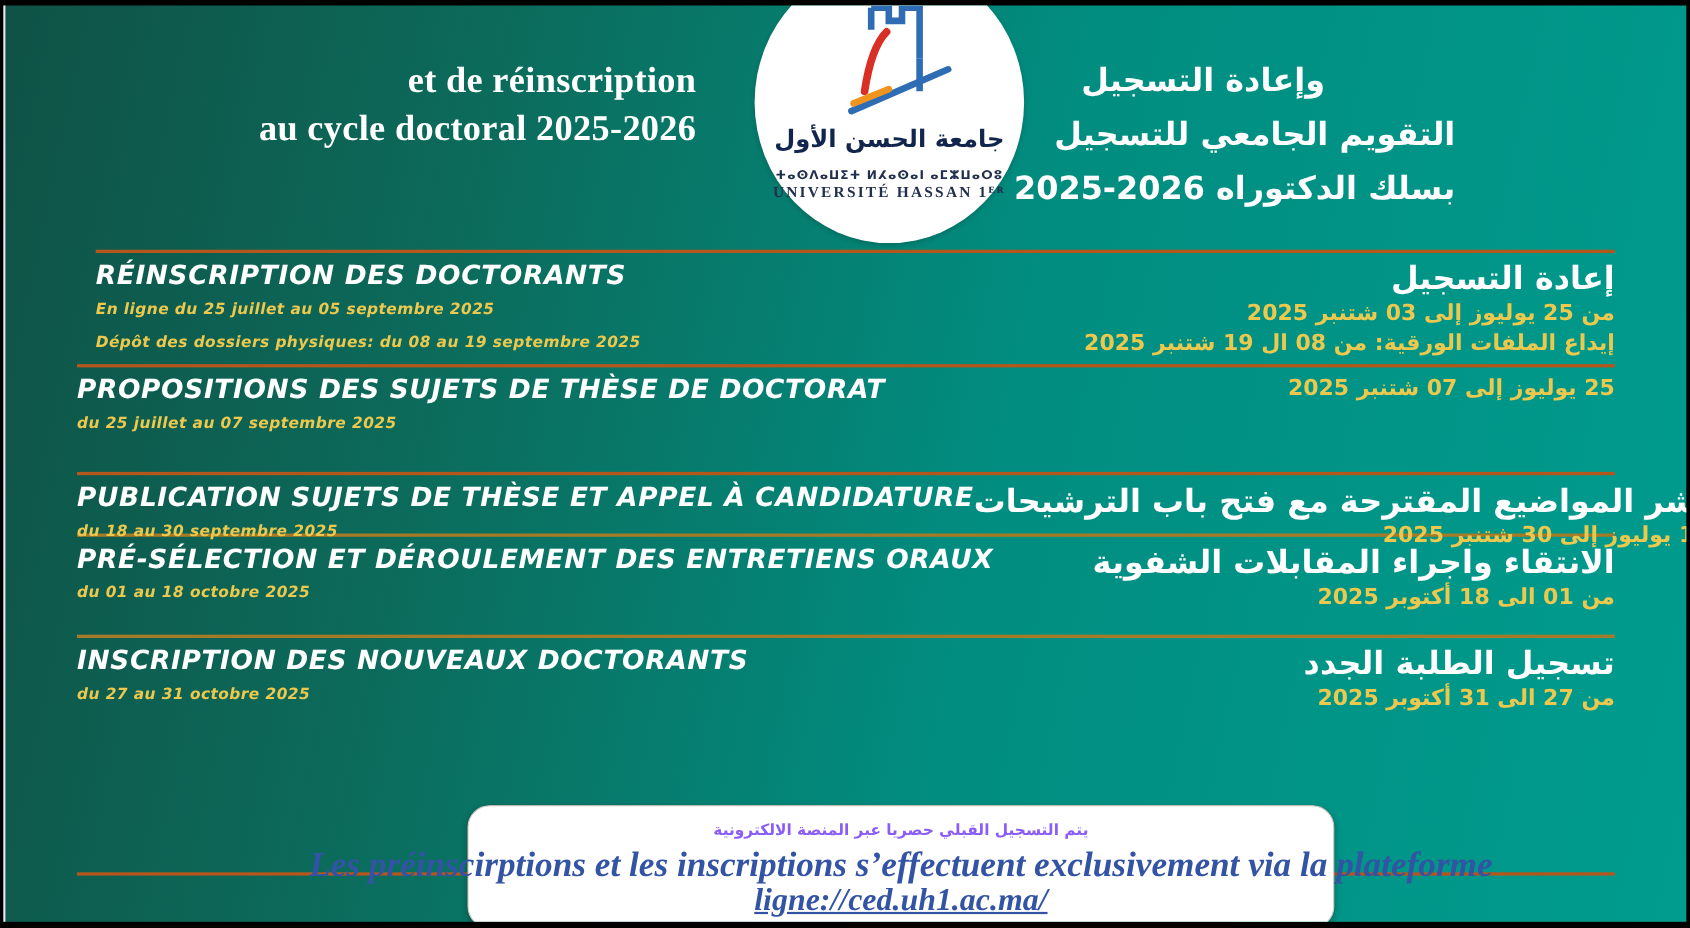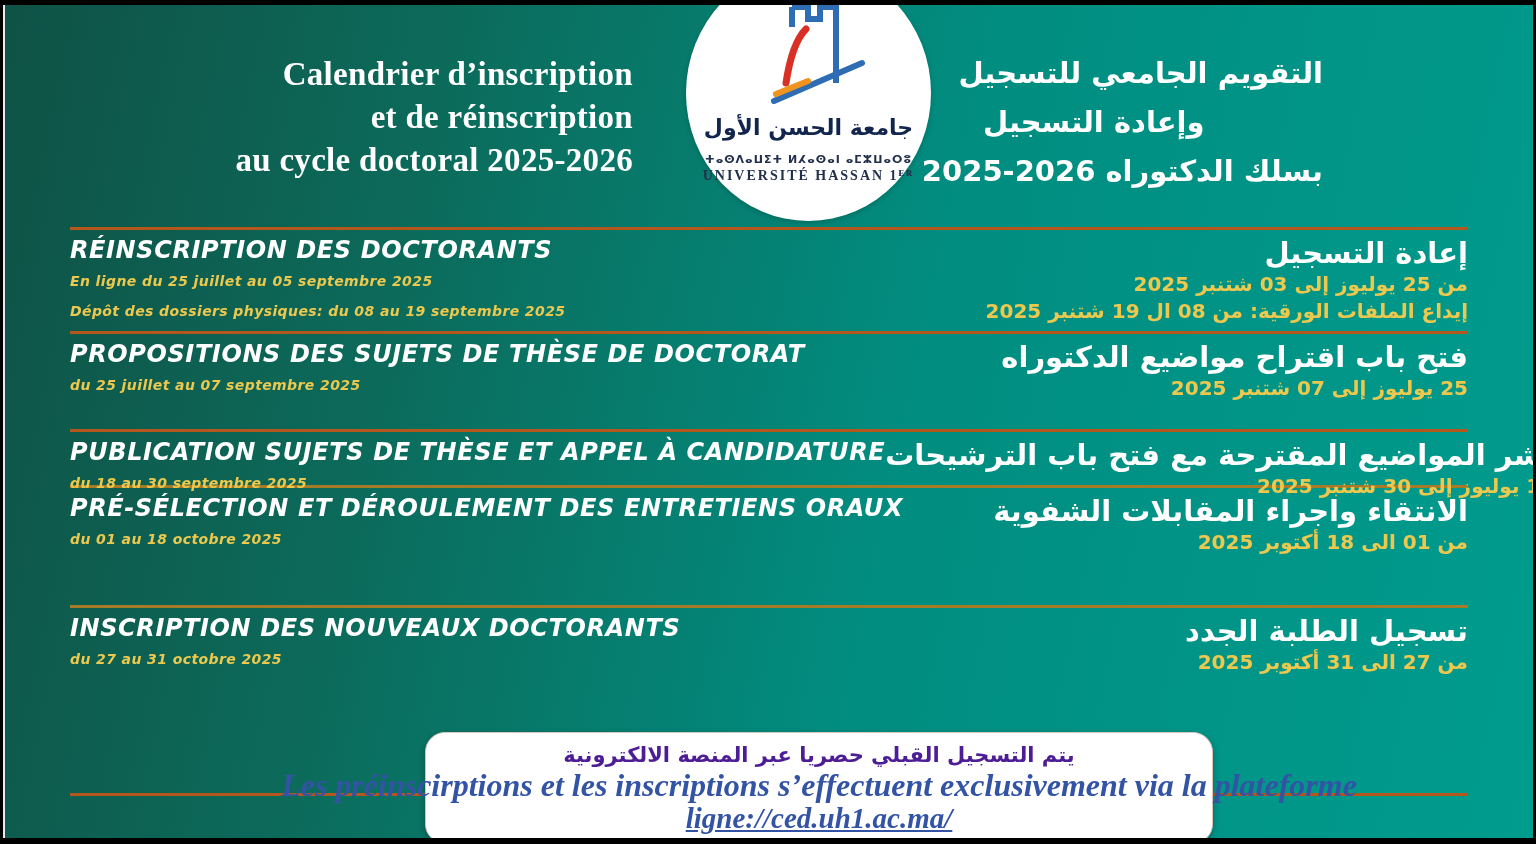--- a/index.html
+++ b/index.html
@@ -45,22 +45,22 @@
   .logo-name-fr {
     position:absolute; top:203px; width:100%; text-align:center;
     color:#23304d; font-family:"Liberation Serif", serif;
     font-size:14px; font-weight:bold; letter-spacing:2px;
   }
 
   
   .rows { position:absolute; left:65px; top:222px; width:1398px; }
   .row { display:flex; justify-content:space-between; border-top:3px solid #b4571c; padding-top:5px; }
   .row.gold { border-top-color:#a57b28; }
-  .r1 { height:104px; } .r2 { height:98px; } .r3 { height:56px; }
-  .r4 { height:120px; } .r5 { height:94px; } .r6 { height:102px; }
+  .r1 { height:104px;margin-left:17px; } .r2 { height:98px; } .r3 { height:56px; }
+  .r4 { height:92px; } .r5 { height:94px; } .r6 { height:102px; }
   .line-final { position:absolute; left:65px; top:788px; width:1398px; border-top:3px solid #b4571c; }
 
   .row-fr { max-width:840px; }
   .fr-row-title {
     color:#ffffff; font-size:24px; font-weight:bold; font-style:italic;
     letter-spacing:.6px; line-height:31px; white-space:nowrap;
   }
   .fr-row-line {
     color:#ecc94e; font-size:14px; font-weight:bold; font-style:italic;
     letter-spacing:.4px; line-height:30px; white-space:nowrap;
@@ -74,58 +74,57 @@
   }
 
   
   .notice-box {
     position:absolute; left:420px; top:727px; width:788px; height:112px;
     background:#ffffff; border:1px solid #d8c6bd; border-radius:20px;
     box-shadow:0 3px 7px rgba(0,0,0,.28);
     display:flex; flex-direction:column; align-items:center; justify-content:center;
     z-index:6; padding:4px 10px;
   }
-  .notice-ar { color:#4c1d95; font-size:21px; font-weight:bold; direction:rtl; line-height:28px; }
+  .notice-ar { color:#8b5cf6; font-size:14px; font-weight:bold; direction:rtl; line-height:28px; }
   .notice-fr {
     color:#3353a4; font-family:"Liberation Serif", serif;
     font-size:32px; font-weight:bold; font-style:italic; line-height:32px; white-space:nowrap;
   }
   .notice-url {
     color:#3353a4; font-family:"Liberation Serif", serif;
     font-size:29px; font-weight:bold; font-style:italic;
     text-decoration:underline; line-height:34px; cursor:pointer;
   }
 </style>
 </head>
 <body>
 
 <div class="page">
 
   <div class="fr-title">
-    <div>Calendrier d’inscription</div>
     <div>et de réinscription</div>
     <div>au cycle doctoral 2025-2026</div>
   </div>
 
   <div class="logo-oval">
     <svg class="logo-art" width="150" height="105" viewBox="0 0 150 105">
       <path d="M58 2 L58 22 M58 2 L74 2 L74 14 L86 14 L86 2 L102 2 L102 48" fill="none" stroke="#2e6db4" stroke-width="6" stroke-linejoin="miter"></path>
       <path d="M102 48 L102 78" fill="none" stroke="#2e6db4" stroke-width="6"></path>
       <path d="M52 78 Q58 38 72 24" fill="none" stroke="#d93025" stroke-width="7" stroke-linecap="round"></path>
       <path d="M40 96 L128 58" fill="none" stroke="#2e6db4" stroke-width="6" stroke-linecap="round"></path>
       <path d="M42 89 L74 76" fill="none" stroke="#f0941f" stroke-width="6" stroke-linecap="round"></path>
     </svg>
     <div class="logo-name-ar">جامعة الحسن الأول</div>
     <div class="logo-name-tif">ⵜⴰⵙⴷⴰⵡⵉⵜ ⵍⵃⴰⵙⴰⵏ ⴰⵎⵣⵡⴰⵔⵓ</div>
     <div class="logo-name-fr">UNIVERSITÉ HASSAN 1ᴱᴿ</div>
   </div>
 
   <div class="ar-title">
+    <div>وإعادة التسجيل</div>
     <div>التقويم الجامعي للتسجيل</div>
-    <div>وإعادة التسجيل</div>
     <div>بسلك الدكتوراه 2026-2025</div>
   </div>
 
   <div class="rows">
 
     <div class="row r1">
       <div class="row-fr">
         <div class="fr-row-title">RÉINSCRIPTION DES DOCTORANTS</div>
         <div class="fr-row-line">En ligne du 25 juillet au 05 septembre 2025</div>
         <div class="fr-row-line">Dépôt des dossiers physiques: du 08 au 19 septembre 2025</div>
@@ -136,21 +135,20 @@
         <div class="ar-row-line">إيداع الملفات الورقية: من 08 ال 19 شتنبر 2025</div>
       </div>
     </div>
 
     <div class="row r2">
       <div class="row-fr">
         <div class="fr-row-title">PROPOSITIONS DES SUJETS DE THÈSE DE DOCTORAT</div>
         <div class="fr-row-line">du 25 juillet au 07 septembre 2025</div>
       </div>
       <div class="row-ar">
-        <div class="ar-row-title">فتح باب اقتراح مواضيع الدكتوراه</div>
         <div class="ar-row-line">25 يوليوز إلى 07 شتنبر 2025</div>
       </div>
     </div>
 
     <div class="row r3">
       <div class="row-fr">
         <div class="fr-row-title">PUBLICATION SUJETS DE THÈSE ET APPEL À CANDIDATURE</div>
         <div class="fr-row-line">du 18 au 30 septembre 2025</div>
       </div>
       <div class="row-ar">

